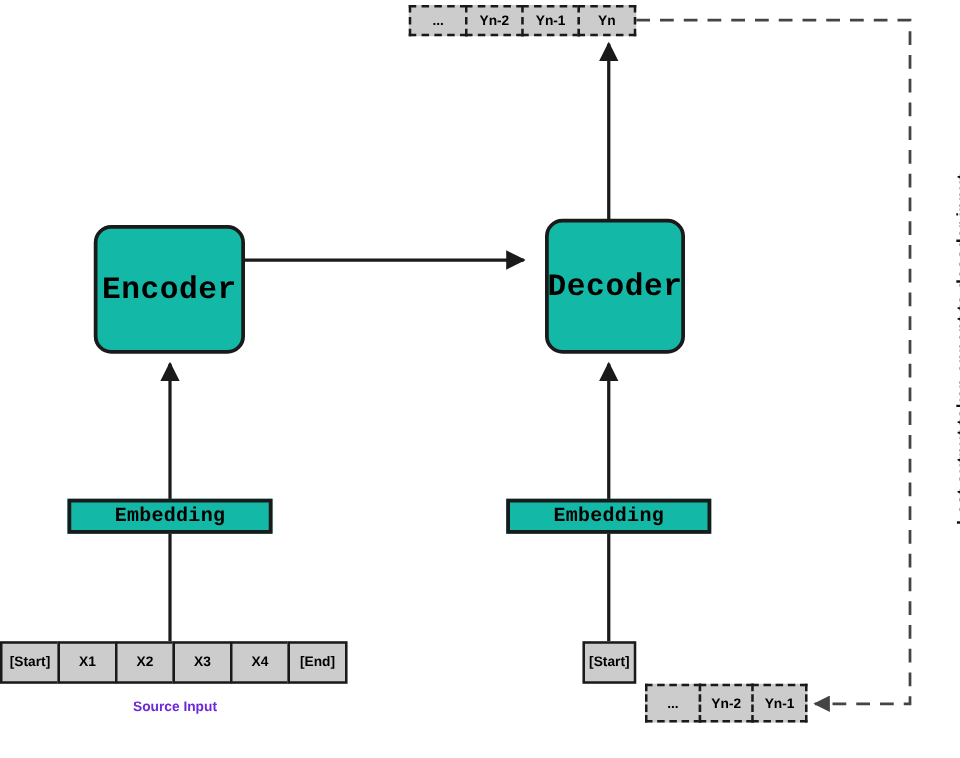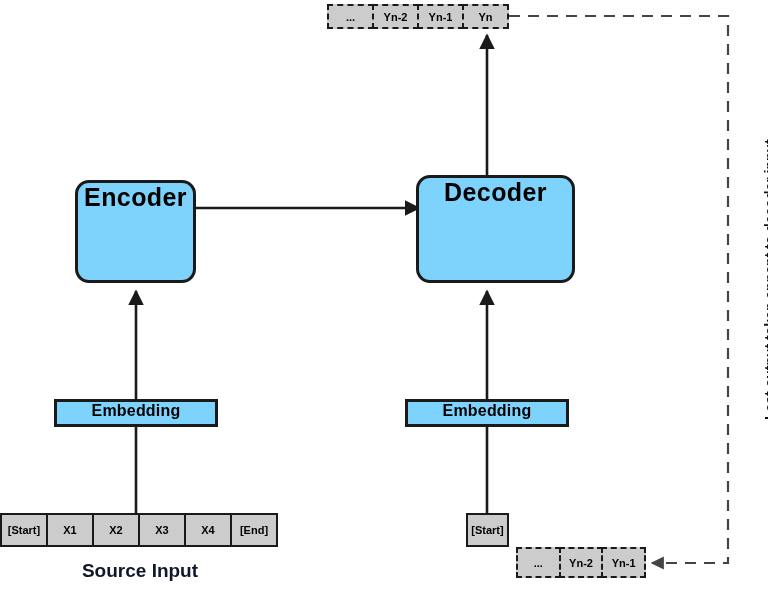--- a/index.html
+++ b/index.html
@@ -20,27 +20,29 @@
   svg.layer {
     position: absolute;
     left: 0;
     top: 0;
     width: 768px;
     height: 606px;
     pointer-events: none;
   }
   .node-box {
     position: absolute;
-    background: #7dd3fc;
+    background: #14b8a6;
     border: 3px solid #1a1a1a;
     box-sizing: border-box;
     display: flex;
+    align-items: center;
     justify-content: center;
     font-weight: bold;
     color: #000000;
+    font-family: Liberation Mono, monospace;
   }
   .rounded {
     border-radius: 14px;
   }
   #encoder-box, #decoder-box {
     font-size: 25px;
     letter-spacing: 0.4px;
   }
   .embed-box {
     font-size: 16px;
@@ -65,23 +67,23 @@
     margin-right: -2px;
   }
   .token-cell:last-child { margin-right: 0; }
   .token-row.dashed .token-cell {
     border-style: dashed;
     border-width: 2.5px;
     background: #cccccc;
   }
   .caption {
     position: absolute;
-    font-size: 19px;
-    font-weight: bold;
-    color: #0f172a;
+    font-size: 11px;
+    font-weight: bold;
+    color: #6d28d9;
     white-space: nowrap;
     text-align: center;
   }
   .vertical-caption {
     position: absolute;
     font-size: 14px;
     font-weight: bold;
     color: #111111;
     white-space: nowrap;
     transform-origin: 0 0;
@@ -123,21 +125,21 @@
 
     <line x1="487" y1="176" x2="487" y2="35" stroke="#1a1a1a" stroke-width="2.6" marker-end="url(#arrowSolid)"></line>
 
     <path d="M 509 16 L 728 16 L 728 563 L 652 563" fill="none" stroke="#444444" stroke-width="2.2" stroke-dasharray="11 8" marker-end="url(#arrowDash)"></path>
   </svg>
 
   <div class="node-box rounded" id="encoder-box" style="left:75px; top:180px; width:121px; height:103px;">
     <span>Encoder</span>
   </div>
 
-  <div class="node-box rounded" id="decoder-box" style="left:416px; top:175px; width:159px; height:108px;">
+  <div class="node-box rounded" id="decoder-box" style="left:436px; top:175px; width:112px; height:108px;">
     <span>Decoder</span>
   </div>
 
   <div class="node-box embed-box" style="left:54px; top:399px; width:164px; height:28px;">
     <span>Embedding</span>
   </div>
 
   <div class="node-box embed-box" style="left:405px; top:399px; width:164px; height:28px;">
     <span>Embedding</span>
   </div>

